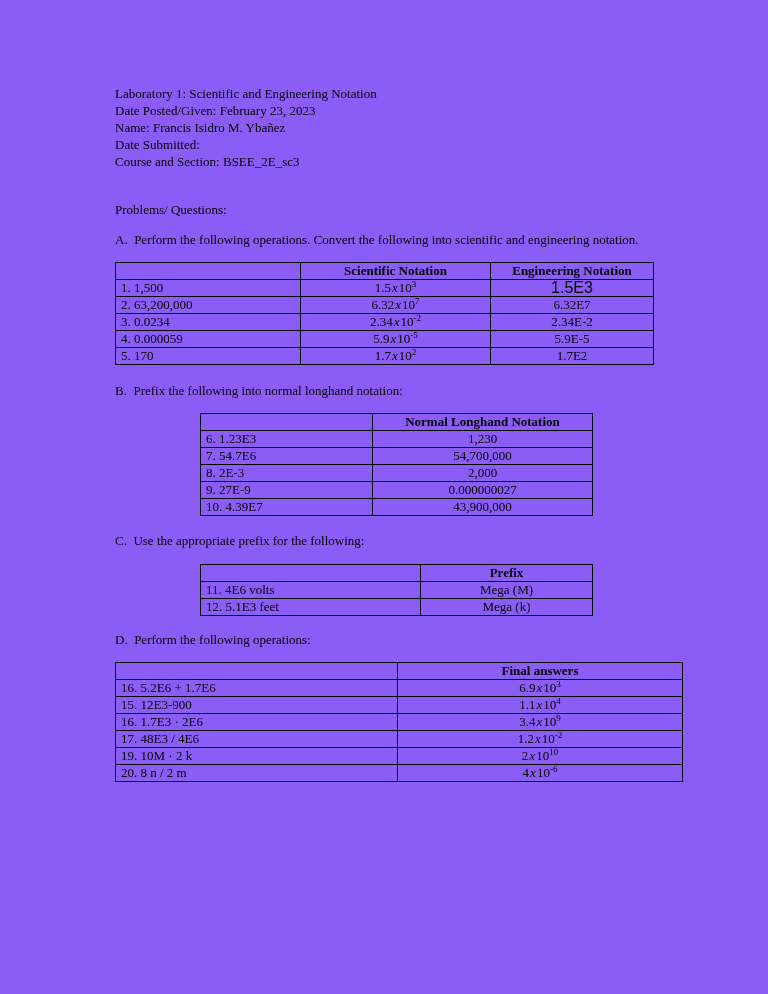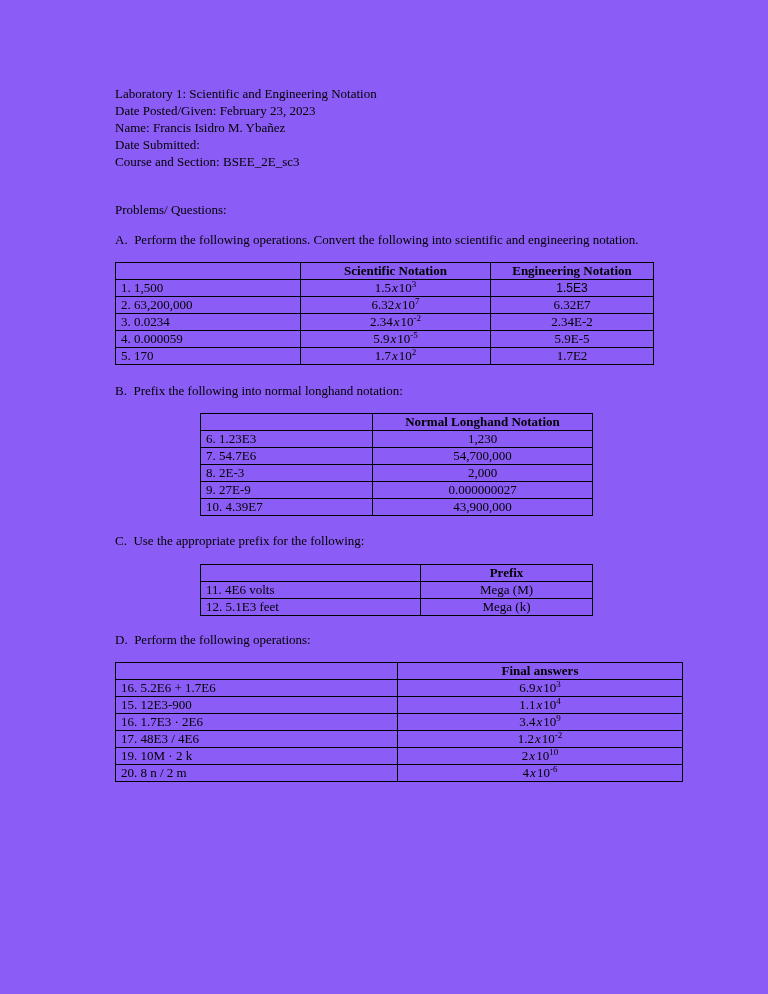--- a/index.html
+++ b/index.html
@@ -40,21 +40,21 @@
   }
   .tbl th { font-weight: bold; }
   .tbl .left { text-align: left; margin-top: 36px; }
   .tbl-a { margin-top: 14px; width: 538px; }
   .tbl-b { margin-top: 14px; margin-left: 85px; width: 392px; }
   .tbl-c { margin-top: 15px; margin-left: 85px; width: 392px; }
   .tbl-d { margin-top: 14px; width: 567px; padding-left: 33px; }
 
   .eng-alt {
     font-family: "Liberation Sans", sans-serif;
-    font-size: 12px;
+    font-size: 16px;
   }
   .mx { font-style: italic; padding: 0 1px; }
   sup { font-size: 9px; line-height: 0; vertical-align: super; }
 </style>
 </head>
 <body>
 
 <div class="page">
 
   <div class="header-block">

